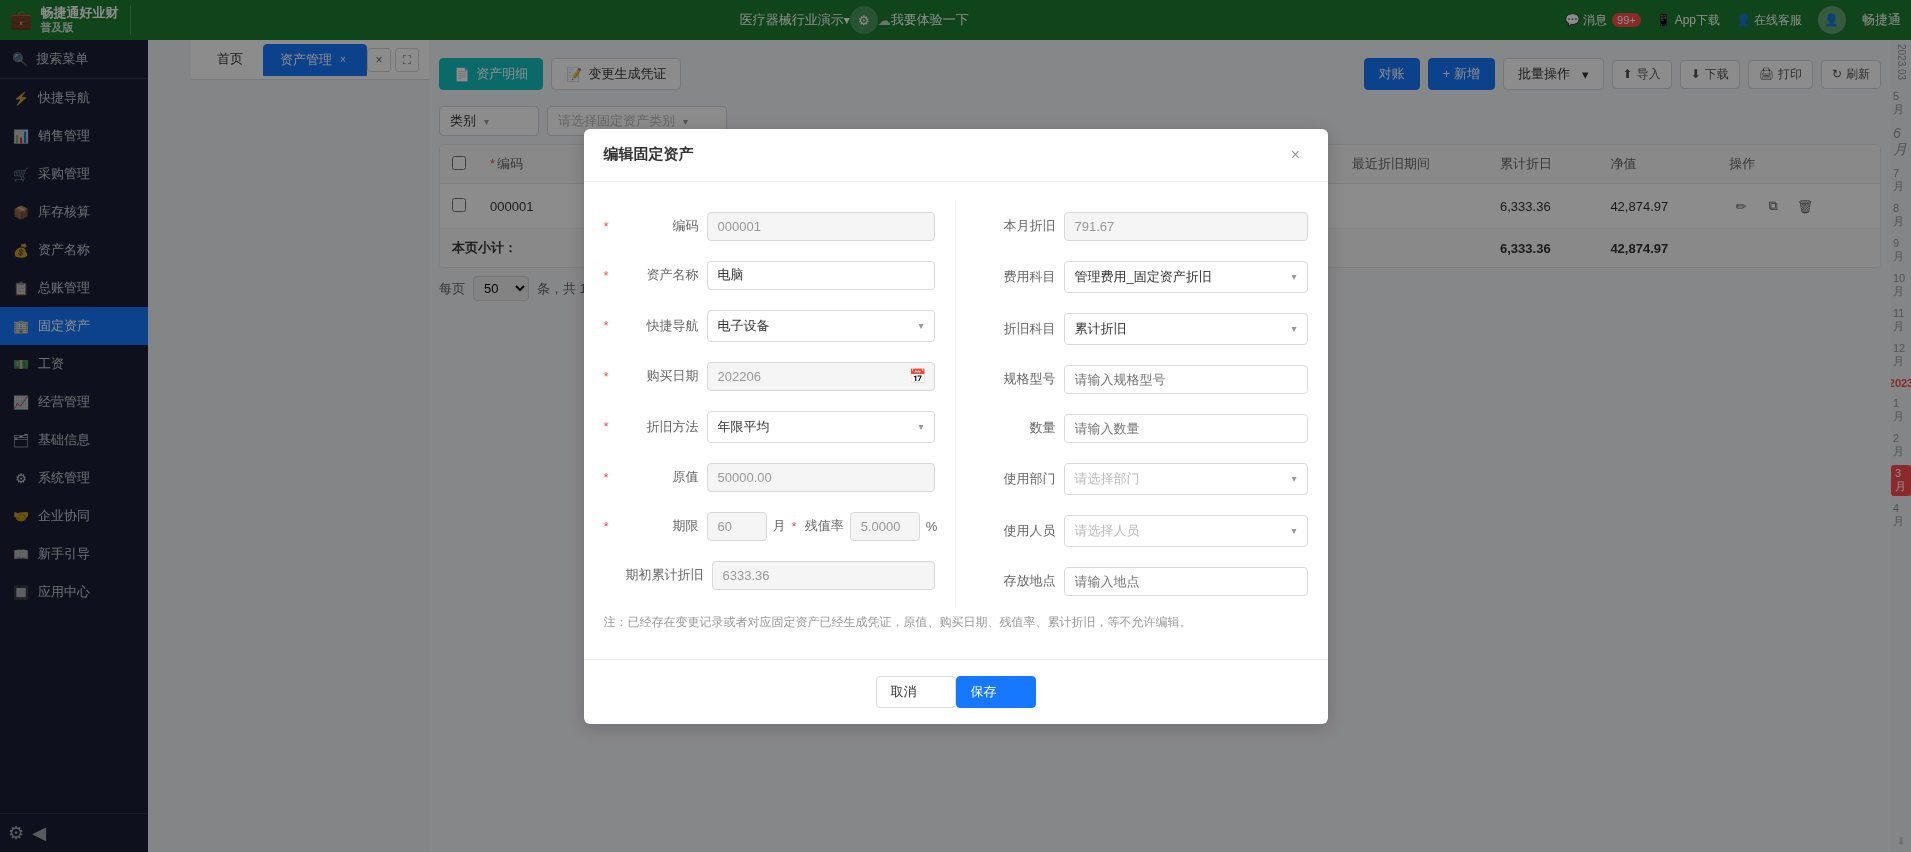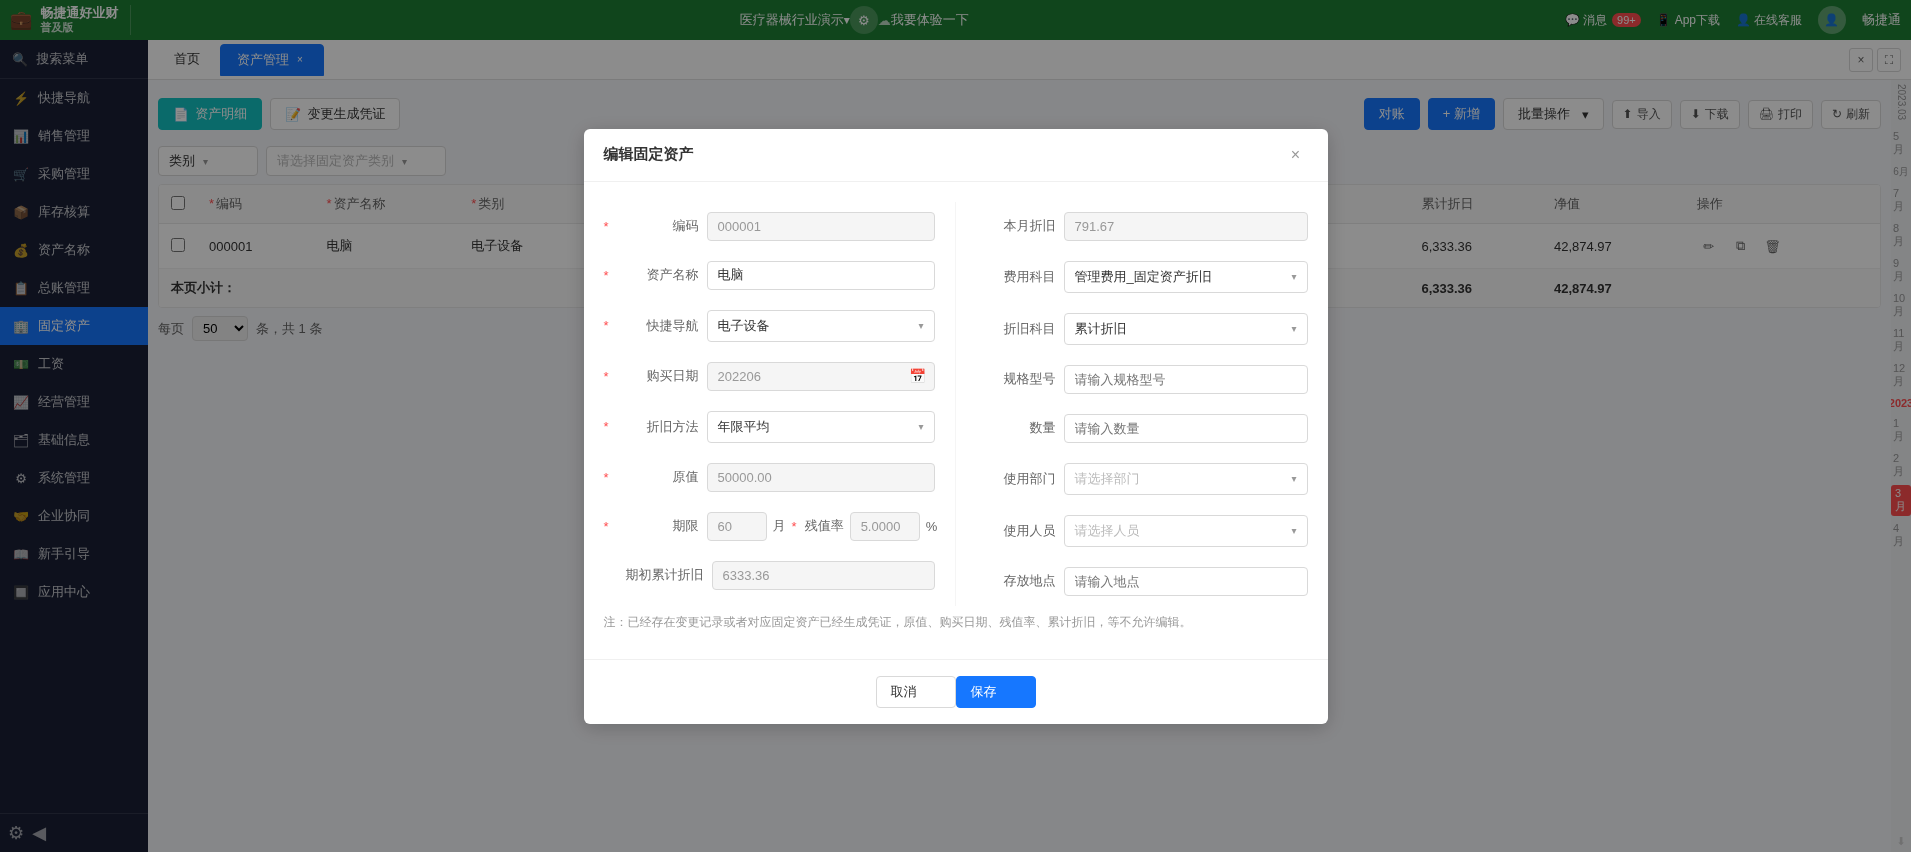--- a/index.html
+++ b/index.html
@@ -3,21 +3,21 @@
   <meta charset="utf-8">
   <style>
     * { box-sizing: border-box; margin: 0; padding: 0; }
     body { font-family: "Microsoft YaHei", Arial, sans-serif; font-size: 13px; background: #f0f2f5; color: #333; overflow: hidden; }
 
     
     .app-container { display: flex; flex-direction: column; height: 852px; width: 1911px; }
     .top-bar { height: 40px; background: #1e7e34; display: flex; align-items: center; padding: 0 10px; color: #fff; flex-shrink: 0; }
     .main-layout { display: flex; flex: 1; overflow: hidden; }
     .sidebar { width: 148px; background: #1a2035; display: flex; flex-direction: column; flex-shrink: 0; }
-    .content-area { flex: 1; display: flex; flex-direction: column; overflow: hidden; }
+    .content-area { flex: 1; display: flex; flex-direction: row; overflow: hidden; padding-left: 43px; }
     .tab-bar { height: 40px; background: #fff; border-bottom: 1px solid #e0e0e0; display: flex; align-items: center; padding: 0 10px; }
     .page-content { flex: 1; background: #f5f6fa; overflow: auto; padding: 10px; position: relative; }
 
     
     .top-bar-left { display: flex; align-items: center; gap: 8px; font-size: 14px; font-weight: bold; }
     .top-bar-center { flex: 1; display: flex; align-items: center; justify-content: center; gap: 0; }
     .top-bar-right { display: flex; align-items: center; gap: 16px; font-size: 12px; }
     .badge { background: #ff4d4f; color: #fff; border-radius: 10px; padding: 1px 5px; font-size: 11px; margin-left: 2px; }
     .settings-icon { width: 28px; height: 28px; display: flex; align-items: center; justify-content: center; border-radius: 50%; background: rgba(255,255,255,0.2); cursor: pointer; }
     .sidebar-item { display: flex; align-items: center; gap: 8px; padding: 10px 12px; color: rgba(255,255,255,0.75); cursor: pointer; font-size: 13px; }
@@ -330,21 +330,21 @@
               <option>100</option>
               <option>200</option>
             </select>
             <span>条，共 1 条</span>
           </div>
         </div>
 
         <div class="right-panel">
           <div style="font-size:10px;color:#999;writing-mode:vertical-rl;margin-bottom:4px;">2023.03</div>
           <div style="font-size:11px;color:#999;cursor:pointer;padding:2px;">5月</div>
-          <div style="font-size:10px;color:#999;cursor:pointer;padding:2px;">6月</div>
+          <div style="font-size:14px;color:#999;cursor:pointer;padding:2px;font-style:italic;">6月</div>
           <div style="font-size:11px;color:#999;cursor:pointer;padding:2px;">7月</div>
           <div style="font-size:11px;color:#999;cursor:pointer;padding:2px;">8月</div>
           <div style="font-size:11px;color:#999;cursor:pointer;padding:2px;">9月</div>
           <div style="font-size:11px;color:#999;cursor:pointer;padding:2px;">10月</div>
           <div style="font-size:11px;color:#999;cursor:pointer;padding:2px;">11月</div>
           <div style="font-size:11px;color:#999;cursor:pointer;padding:2px;">12月</div>
           <div style="font-size:11px;color:#ff4d4f;font-weight:bold;cursor:pointer;padding:2px;">2023</div>
           <div style="font-size:11px;color:#999;cursor:pointer;padding:2px;">1月</div>
           <div style="font-size:11px;color:#999;cursor:pointer;padding:2px;">2月</div>
           <div style="font-size:11px;background:#ff4d4f;color:#fff;border-radius:3px;cursor:pointer;padding:2px 4px;">3月</div>

